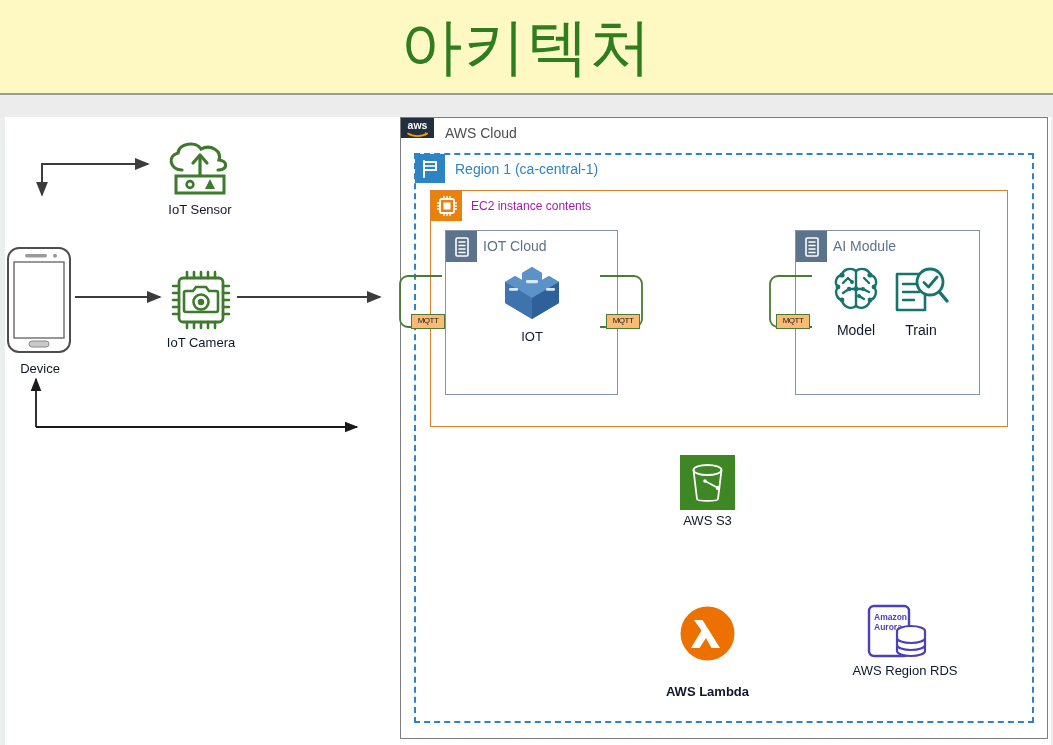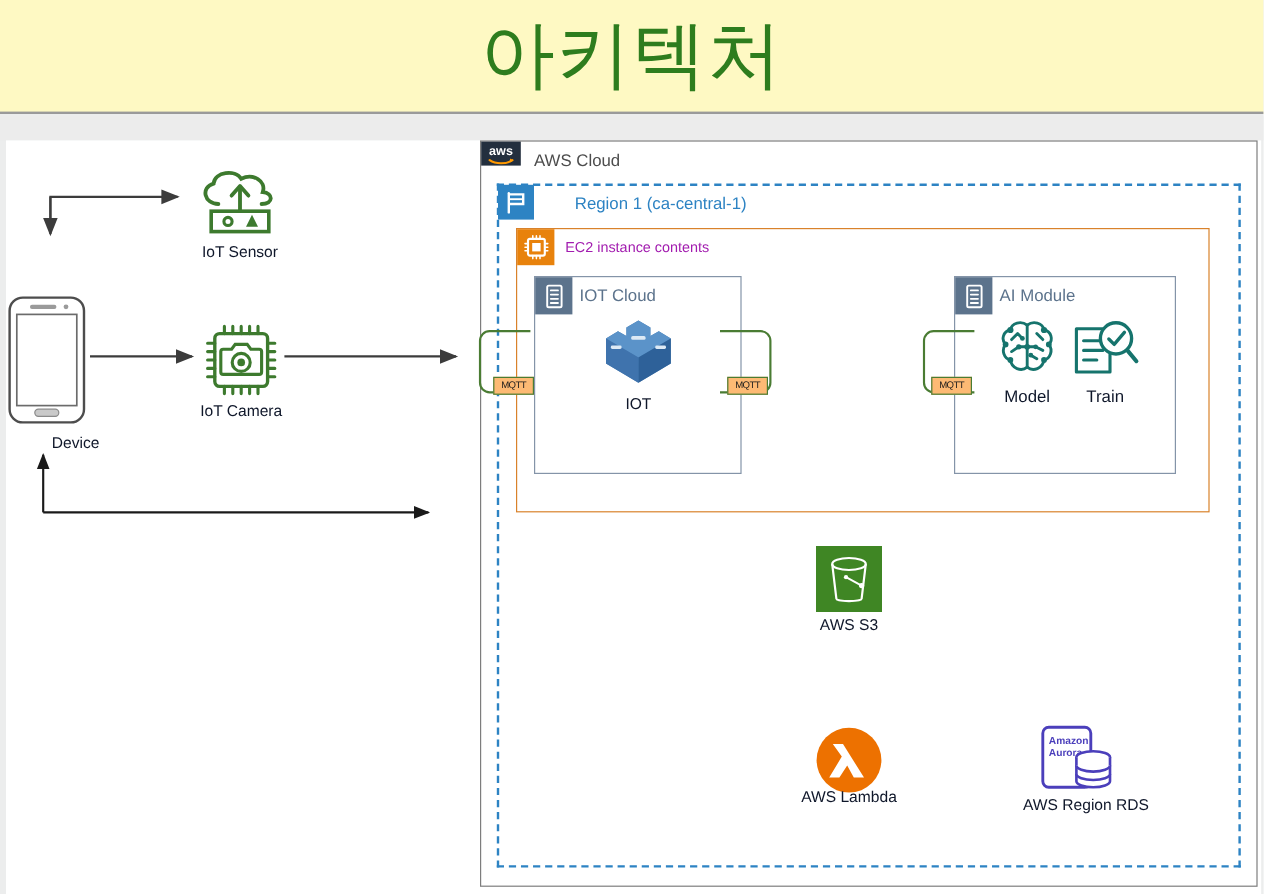--- a/index.html
+++ b/index.html
@@ -33,21 +33,21 @@
   svg{display:block;overflow:visible;}
   
   .cbox{position:absolute;box-sizing:border-box;}
   #aws-cloud-box{left:395px;top:0px;width:648px;height:622px;border:1.5px solid #7d7d7d;background:#fff;}
   #aws-cloud-tab{position:absolute;left:396px;top:1px;width:33px;height:20px;background:#232f3e;
     display:flex;align-items:center;justify-content:center;}
   #aws-cloud-label{position:absolute;left:440px;top:8px;font-size:14px;color:#4d4d4d;}
   #region-box{left:409px;top:36px;width:620px;height:570px;border:2px dashed #2d83c3;background:transparent;}
   #region-tab{position:absolute;left:410px;top:37px;width:30px;height:29px;background:#2d83c3;
     display:flex;align-items:center;justify-content:center;}
-  #region-label{position:absolute;left:450px;top:44px;font-size:14px;color:#2d83c3;margin-left:24px;}
+  #region-label{position:absolute;left:450px;top:44px;font-size:14px;color:#2d83c3;}
   #ec2-box{left:425px;top:73px;width:578px;height:237px;border:1.5px solid #d9822b;background:transparent;}
   #ec2-tab{position:absolute;left:426px;top:74px;width:31px;height:30px;background:#e8820c;
     display:flex;align-items:center;justify-content:center;}
   #ec2-label{position:absolute;left:466px;top:82px;font-size:12px;color:#a21caf;}
   #iot-module-box{left:440px;top:113px;width:173px;height:165px;border:1px solid #8494a8;background:transparent;}
   #iot-module-tab{position:absolute;left:441px;top:114px;width:31px;height:31px;background:#5c738c;
     display:flex;align-items:center;justify-content:center;}
   #iot-module-label{position:absolute;left:478px;top:121px;font-size:14px;color:#5c738c;}
   #ai-module-box{left:790px;top:113px;width:185px;height:165px;border:1px solid #8494a8;background:transparent;}
   #ai-module-tab{position:absolute;left:791px;top:114px;width:31px;height:31px;background:#5c738c;
@@ -120,21 +120,21 @@
 
   <div class="node" style="left:0px;top:128px;">
     <svg width="68" height="110" viewBox="0 0 68 110">
       <rect x="3" y="3" width="62" height="104" rx="11" ry="11" fill="#fff" stroke="#4d4d4d" stroke-width="2"></rect>
       <rect x="9" y="17" width="50" height="76" fill="#fff" stroke="#6b6b6b" stroke-width="1.4"></rect>
       <rect x="20" y="9" width="22" height="3.5" rx="1.7" fill="#9a9a9a"></rect>
       <circle cx="50" cy="10.7" r="2" fill="#9a9a9a"></circle>
       <rect x="24" y="96" width="20" height="6" rx="3" fill="#c9c9c9" stroke="#8a8a8a" stroke-width="1"></rect>
     </svg>
   </div>
-  <div class="lbl" style="left:0px;top:244px;width:70px;margin-left:23px;">Device</div>
+  <div class="lbl" style="left:0px;top:244px;width:70px;">Device</div>
 
   <div class="node" style="left:165px;top:152px;">
     <svg width="62" height="62" viewBox="0 0 62 62">
       <g stroke="#3d7a2e" stroke-width="2.6" stroke-linecap="round">
         <path d="M17,3 L17,9 M24,3 L24,9 M31,3 L31,9 M38,3 L38,9 M45,3 L45,9"></path>
         <path d="M17,53 L17,59 M24,53 L24,59 M31,53 L31,59 M38,53 L38,59 M45,53 L45,59"></path>
         <path d="M3,17 L9,17 M3,24 L9,24 M3,31 L9,31 M3,38 L9,38 M3,45 L9,45"></path>
         <path d="M53,17 L59,17 M53,24 L59,24 M53,31 L59,31 M53,38 L59,38 M53,45 L59,45"></path>
       </g>
       <rect x="9" y="9" width="44" height="44" rx="4" fill="none" stroke="#3d7a2e" stroke-width="2.8"></rect>
@@ -285,21 +285,21 @@
     </svg>
   </div>
   <div class="lbl" style="left:655px;top:396px;width:95px;">AWS S3</div>
 
   <div class="node" style="left:675px;top:489px;">
     <svg width="55" height="55" viewBox="0 0 55 55">
       <circle cx="27.5" cy="27.5" r="27" fill="#ed7100"></circle>
       <path d="M14,14 L22.5,14 L40,42 L31.5,42 L26,32 L19.5,42 L11,42 L21.5,24.5 z" fill="#fff"></path>
     </svg>
   </div>
-  <div class="lbl" style="left:645px;top:539px;width:115px;">AWS Lambda</div>
+  <div class="lbl" style="left:645px;top:567px;width:115px;font-weight:bold;">AWS Lambda</div>
 
   <div class="node" style="left:860px;top:486px;">
     <svg width="66" height="58" viewBox="0 0 66 58">
       <rect x="4" y="3" width="40" height="50" rx="5" ry="5" fill="#fff" stroke="#4b3fbb" stroke-width="2.4"></rect>
       <text x="9" y="17" fill="#4b3fbb" font-family="'Liberation Sans',sans-serif" font-size="8.5" font-weight="bold">Amazon</text>
       <text x="9" y="27" fill="#4b3fbb" font-family="'Liberation Sans',sans-serif" font-size="8.5" font-weight="bold">Aurora</text>
       <g fill="#fff" stroke="#4b3fbb" stroke-width="2.2">
         <ellipse cx="46" cy="28" rx="14" ry="5"></ellipse>
         <path d="M32,28 L32,48 A14,5 0 0 0 60,48 L60,28"></path>
         <path d="M32,35 A14,5 0 0 0 60,35"></path>

